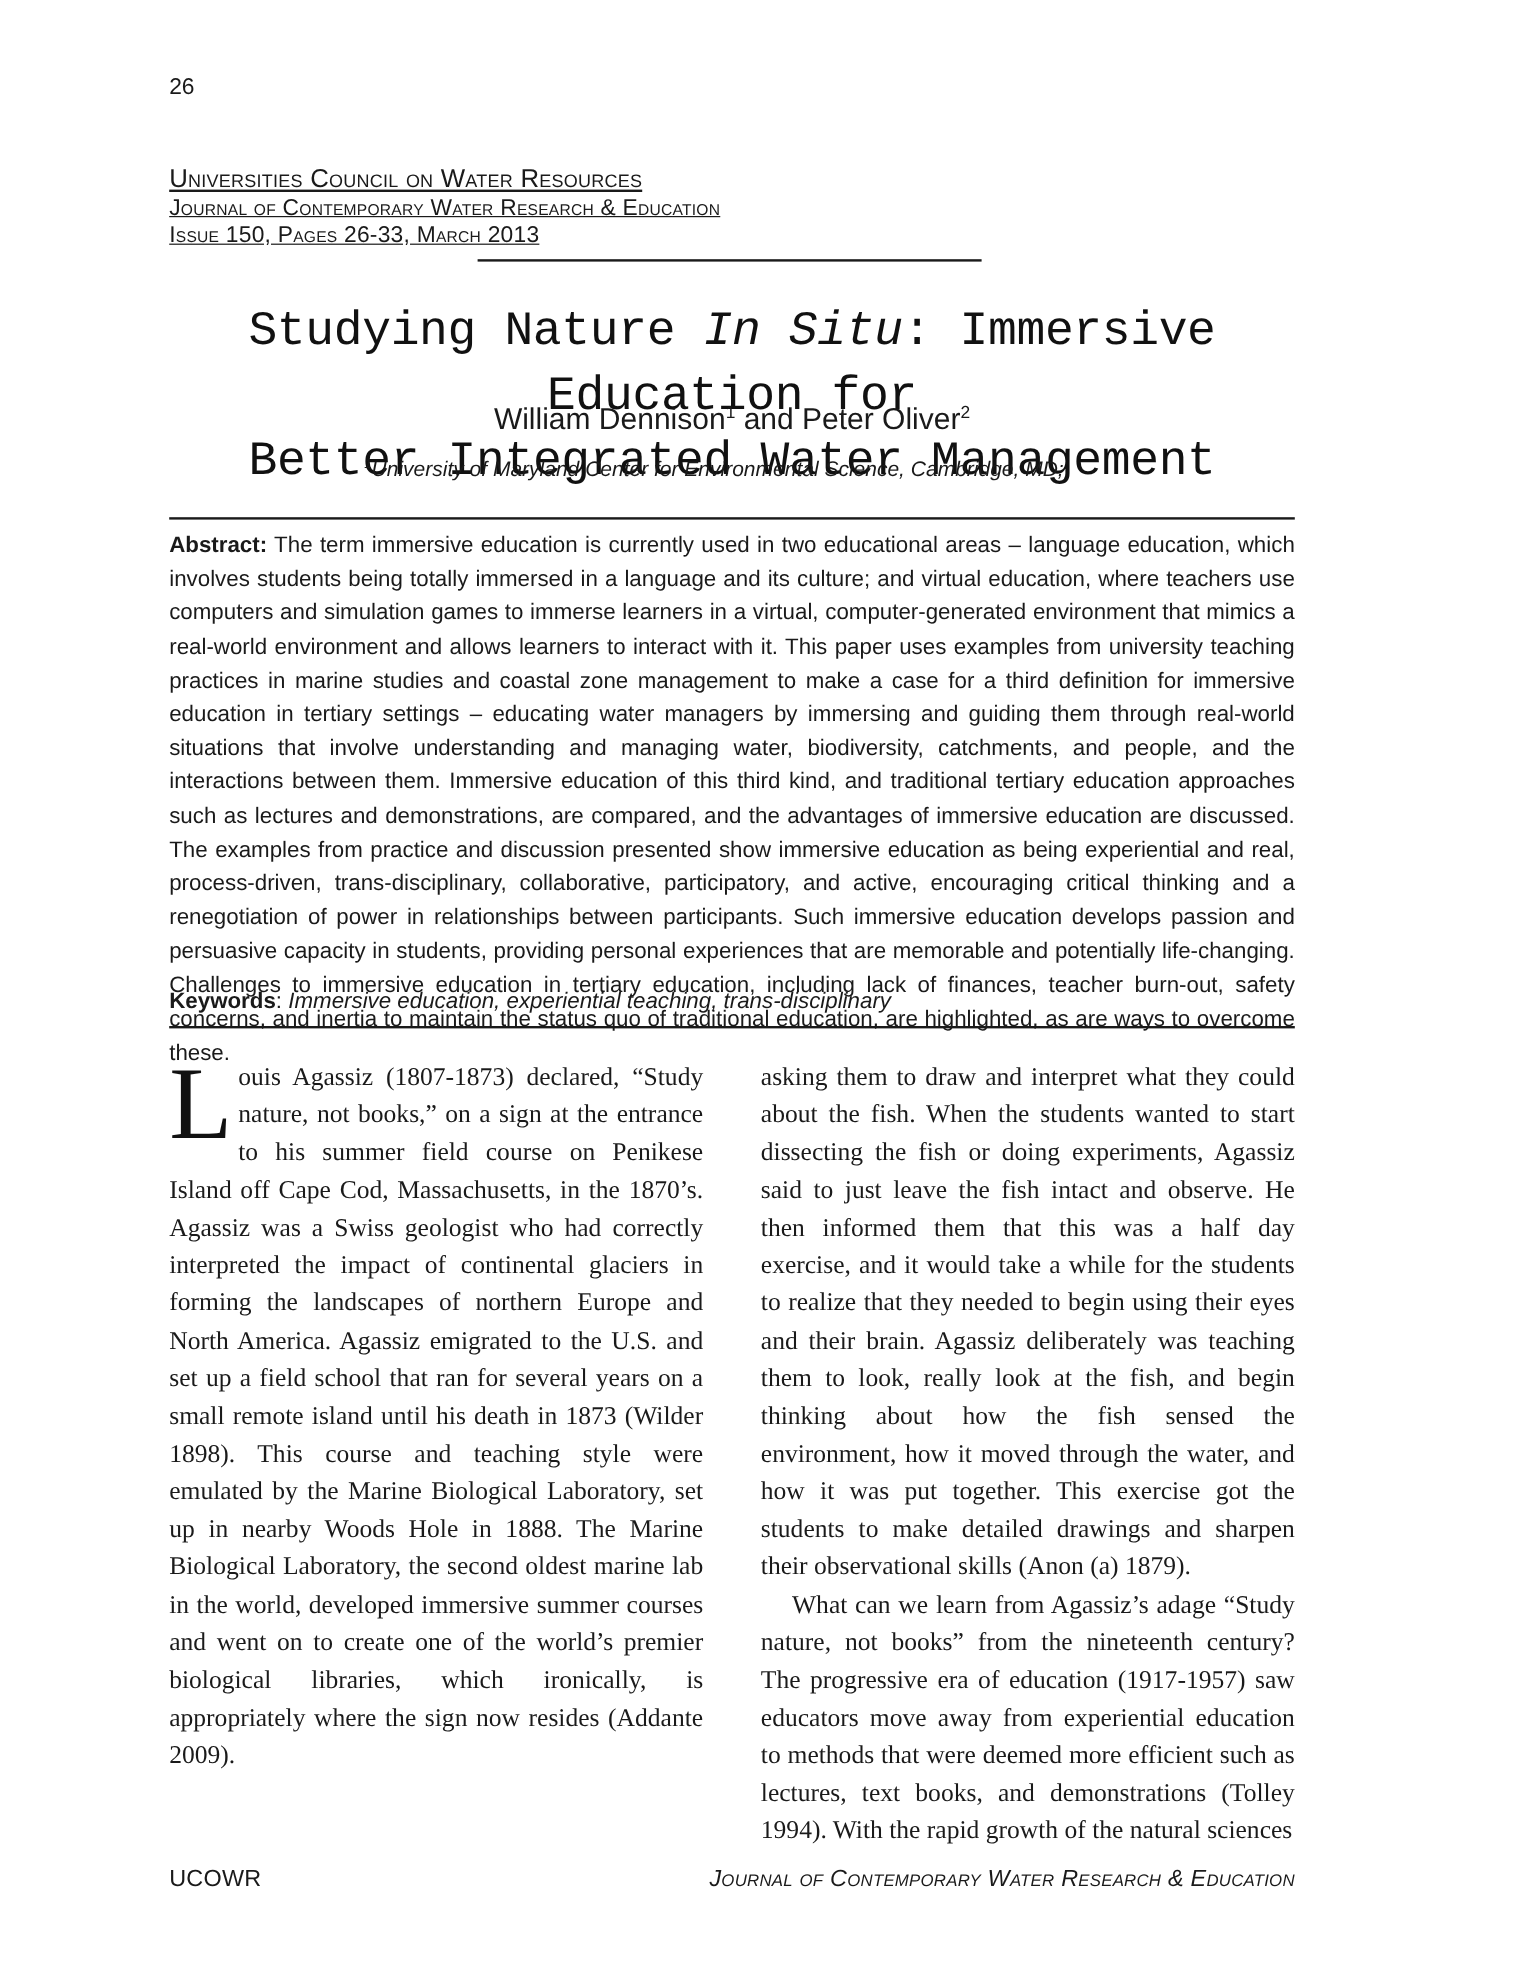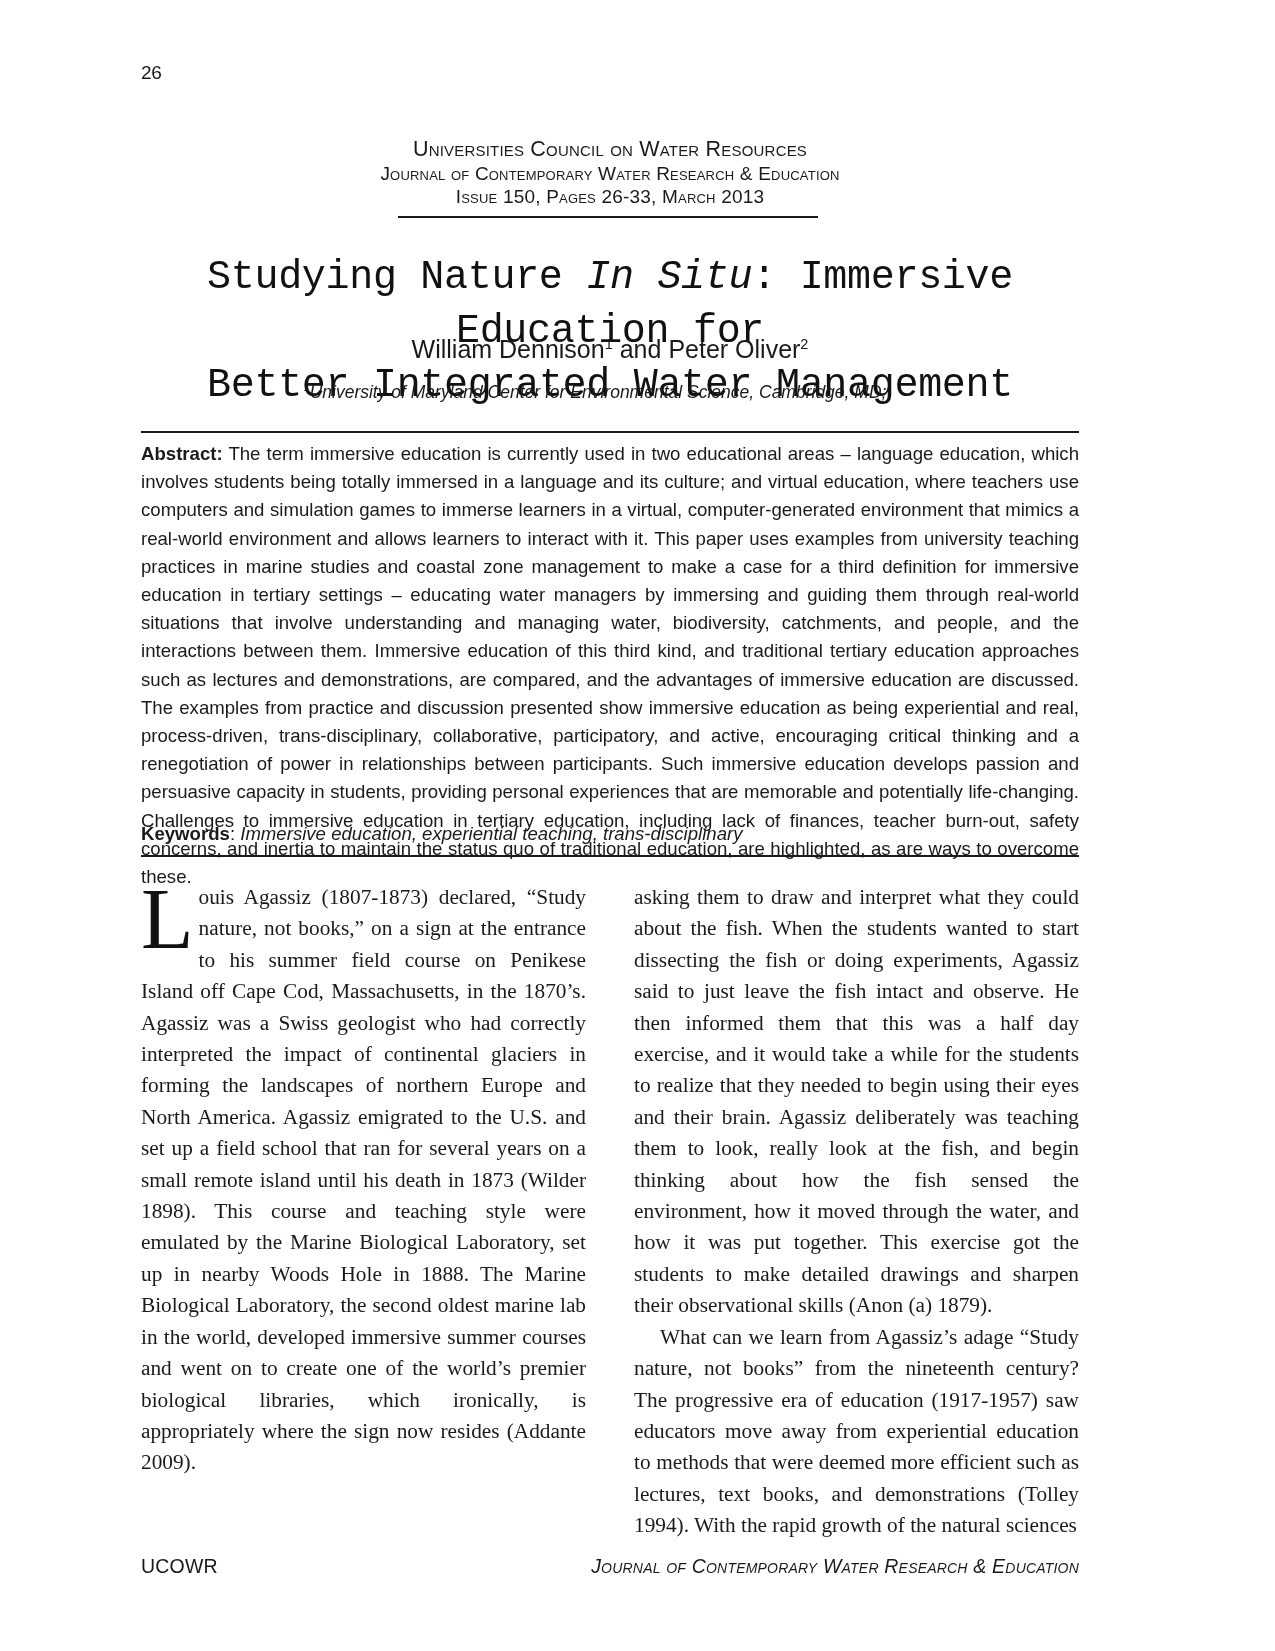--- a/index.html
+++ b/index.html
@@ -35,23 +35,23 @@
     letter-spacing: -0.2px;
     color: #1a1a1a;
   }
 
   
   .masthead {
     position: absolute;
     left: 141px;
     top: 136px;
     width: 938px;
-    text-align: center;
-    font-family: "Liberation Sans", sans-serif;
-    color: #1a1a1a;
+    font-family: "Liberation Sans", sans-serif;
+    color: #1a1a1a;
+    text-decoration: underline;
   }
   .masthead .mline {
     font-variant: small-caps;
     letter-spacing: 0.2px;
     white-space: nowrap;
   }
   .masthead .m1 { font-size: 21.5px; line-height: 26px; }
   .masthead .m2 { font-size: 19px;   line-height: 23px; }
   .masthead .m3 { font-size: 19px;   line-height: 23px; }
 

